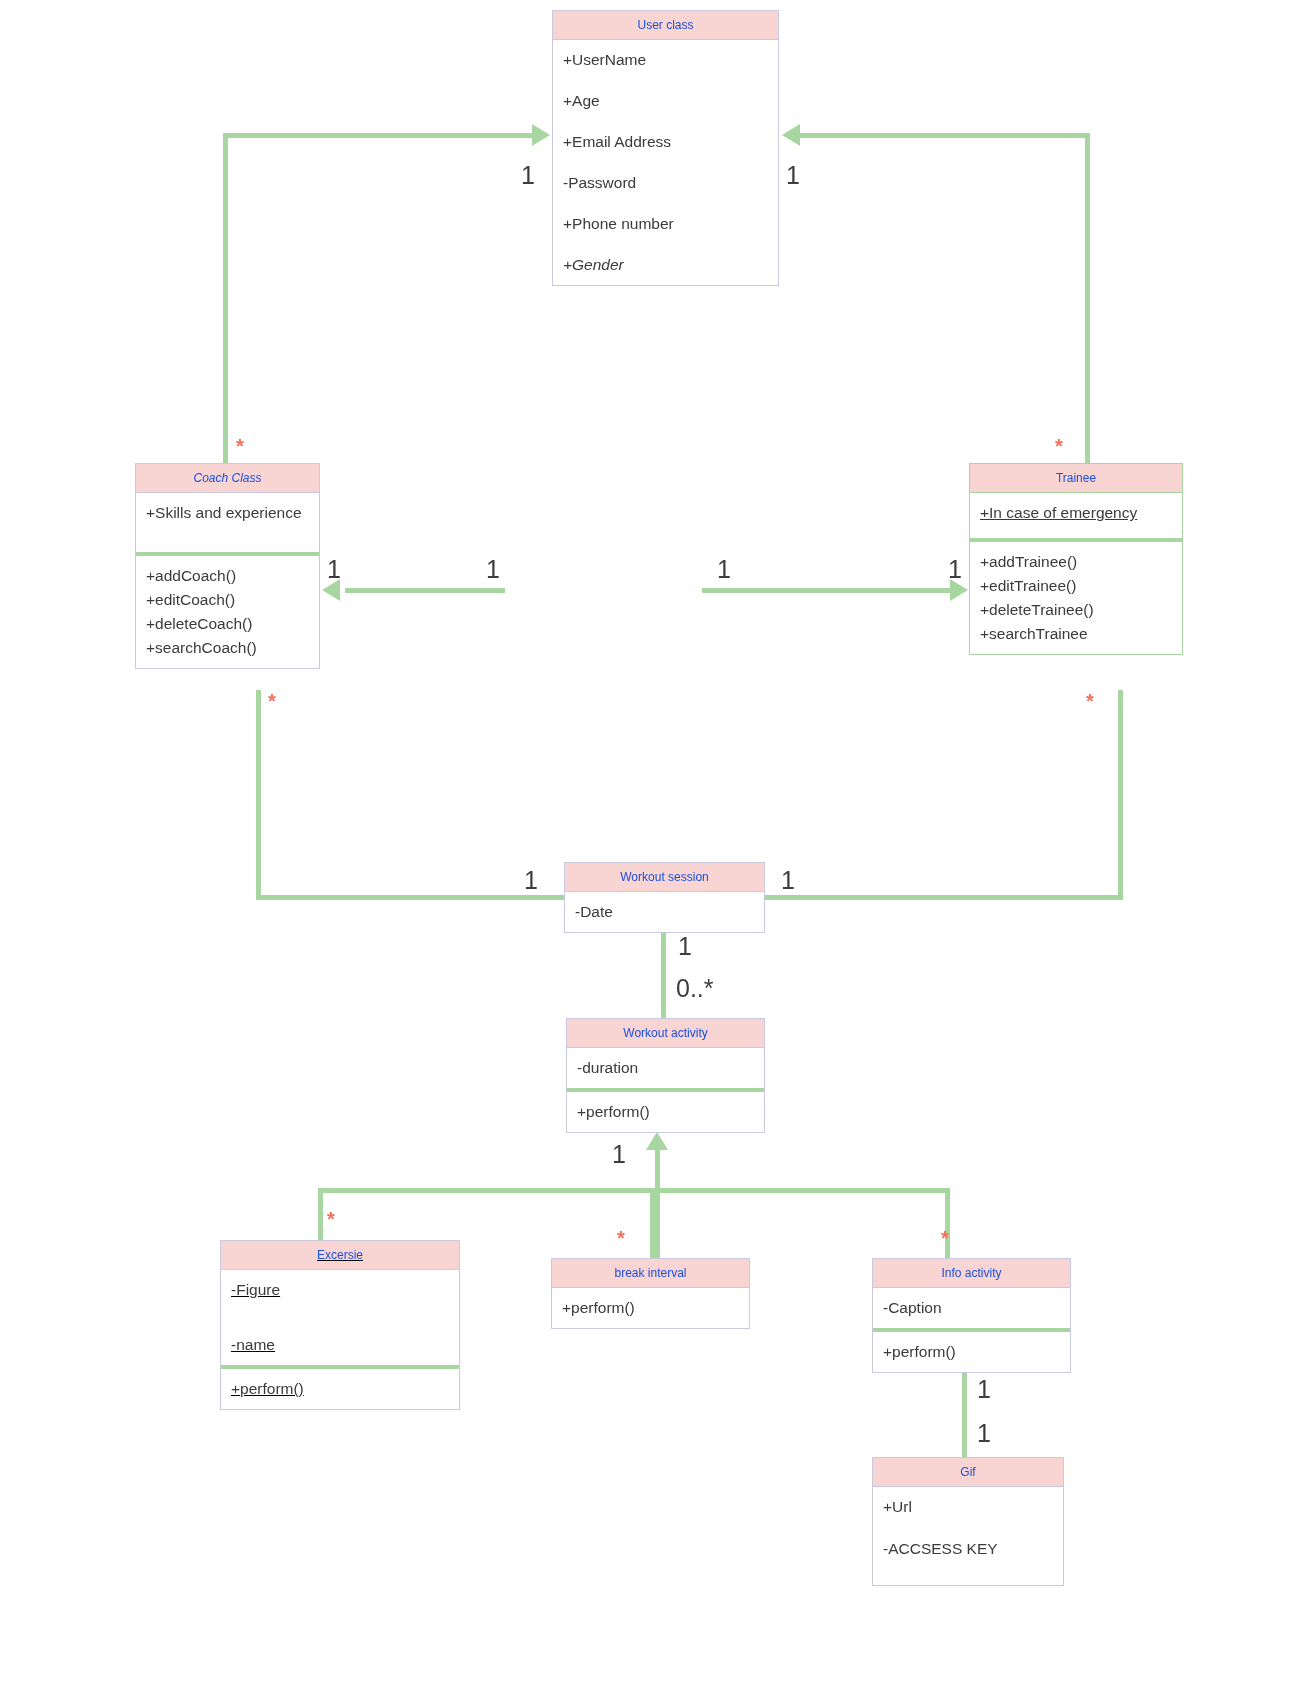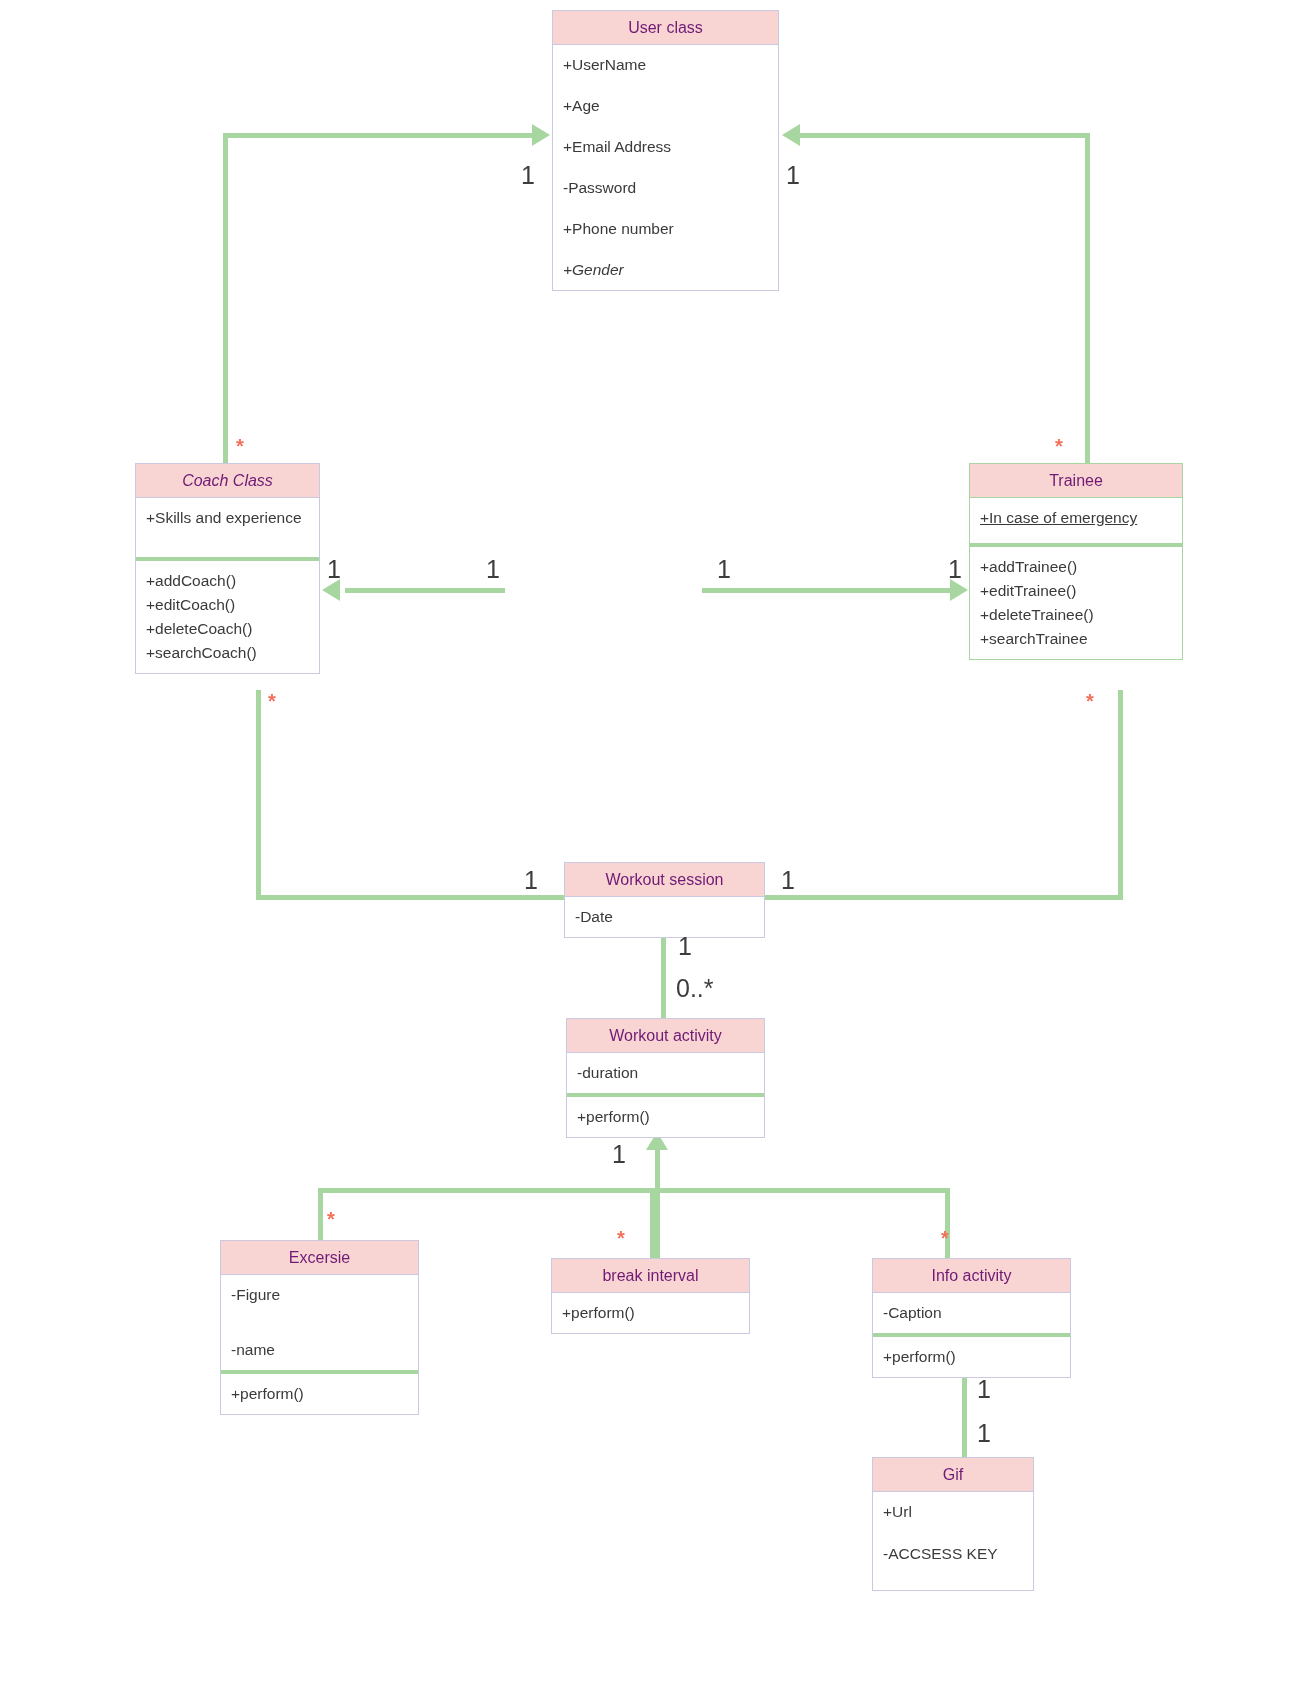--- a/index.html
+++ b/index.html
@@ -22,23 +22,23 @@
     box-sizing: border-box;
     background: #ffffff;
     border: 1px solid #c9c9e0;
     z-index: 5;
   }
   .uml-class.green-border {
     border: 1px solid #a8d6a0;
   }
   .uml-title {
     background: #f8d5d2;
-    color: #701a75;
+    color: #1d4ed8;
     text-align: center;
-    font-size: 16px;
+    font-size: 12px;
     line-height: 1.2;
     padding: 7px 4px;
     border-bottom: 1px solid #c9c9e0;
     box-sizing: border-box;
   }
   .uml-class.green-border > .uml-title {
     border-bottom: 1px solid #a8d6a0;
   }
   .uml-title.italic { font-style: italic; }
 
@@ -190,21 +190,21 @@
   <div class="uml-class" style="left:566px; top:1018px; width:199px;">
     <div class="uml-title">Workout activity</div>
     <div class="uml-section">
       <div class="row">-duration</div>
     </div>
     <div class="uml-section top-rule">
       <div class="row">+perform()</div>
     </div>
   </div>
 
-  <div class="uml-class" style="left:220px; top:1240px; width:199px;">
+  <div class="uml-class" style="left:220px; top:1240px; width:240px;text-decoration:underline;">
     <div class="uml-title">Excersie</div>
     <div class="uml-section">
       <div class="row" style="margin-bottom:31px;">-Figure</div>
       <div class="row">-name</div>
     </div>
     <div class="uml-section top-rule">
       <div class="row">+perform()</div>
     </div>
   </div>
 
@@ -218,21 +218,21 @@
   <div class="uml-class" style="left:872px; top:1258px; width:199px;">
     <div class="uml-title">Info activity</div>
     <div class="uml-section">
       <div class="row">-Caption</div>
     </div>
     <div class="uml-section top-rule">
       <div class="row">+perform()</div>
     </div>
   </div>
 
-  <div class="uml-class" style="left:872px; top:1457px; width:162px;">
+  <div class="uml-class" style="left:872px; top:1457px; width:192px;">
     <div class="uml-title">Gif</div>
     <div class="uml-section" style="padding-bottom:24px;">
       <div class="row" style="margin-bottom:18px;">+Url</div>
       <div class="row">-ACCSESS KEY</div>
     </div>
   </div>
 
   <div class="mult" style="left:521px; top:163px;">1</div>
   <div class="mult" style="left:786px; top:163px;">1</div>
 

